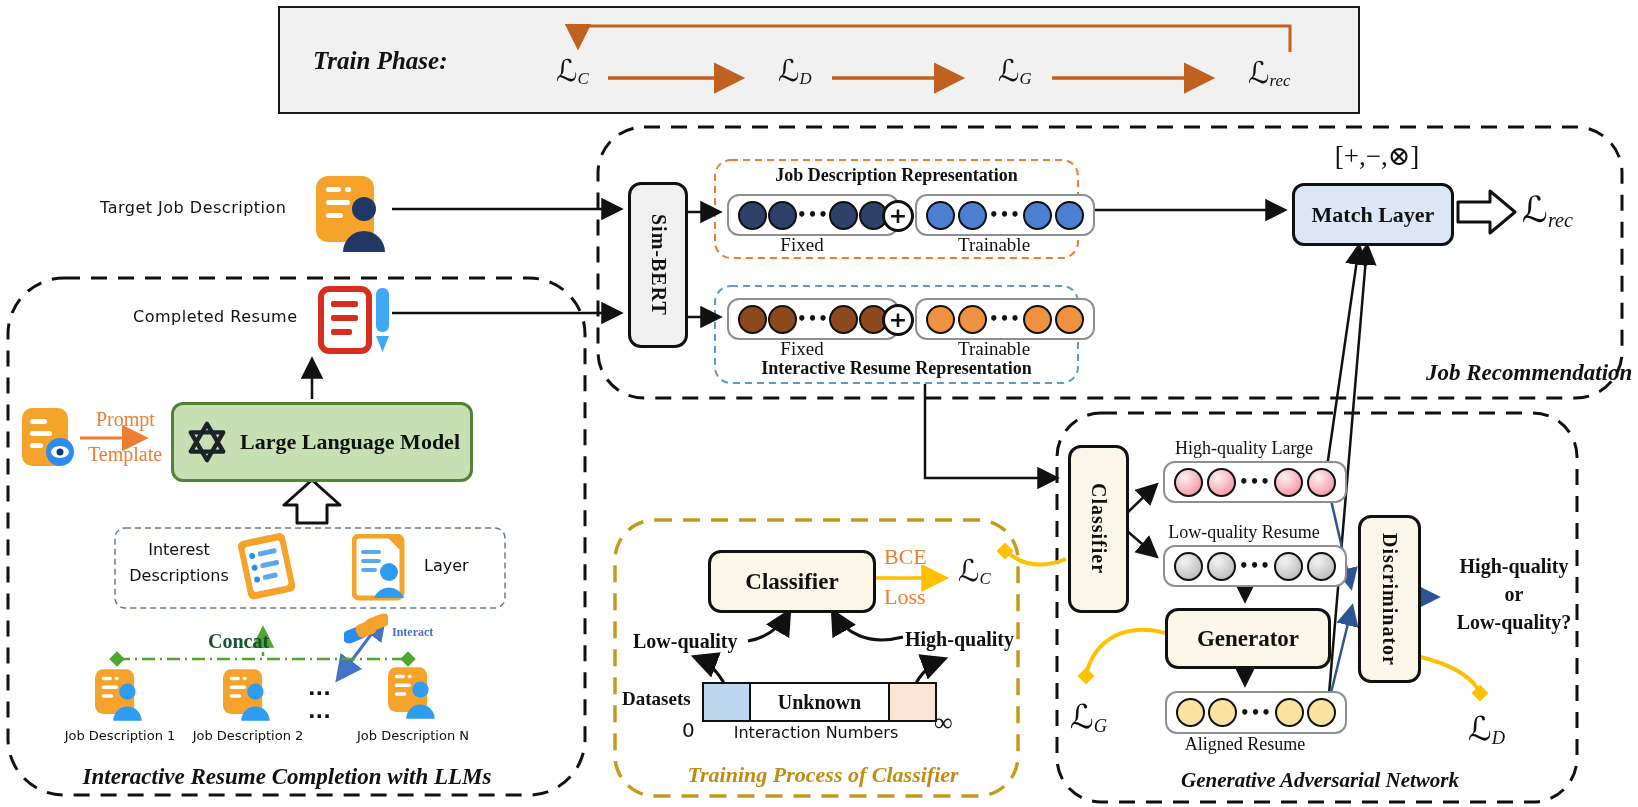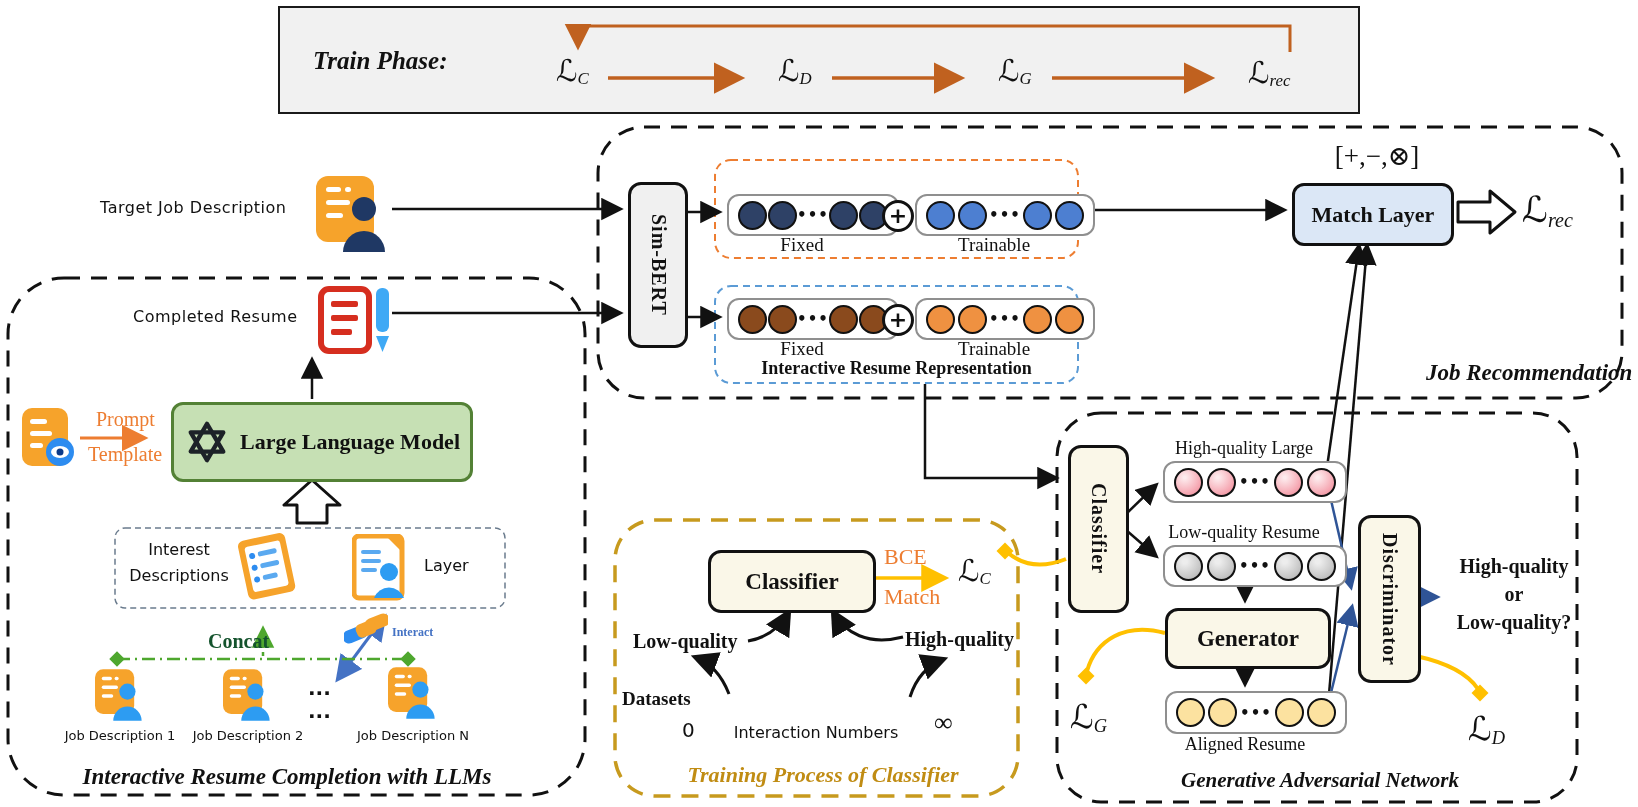--- a/index.html
+++ b/index.html
@@ -259,20 +259,21 @@
   </svg>
   <div class="abs sans b hi" style="left:308px;top:676px;font-size:20px;">...</div>
   <div class="abs sans b hi" style="left:308px;top:699px;font-size:20px;">...</div>
   <div class="abs sans hi nowrap" style="left:55px;top:728px;width:130px;text-align:center;font-size:13px;">Job Description 1</div>
   <div class="abs sans hi nowrap" style="left:183px;top:728px;width:130px;text-align:center;font-size:13px;">Job Description 2</div>
   <div class="abs sans hi nowrap" style="left:348px;top:728px;width:130px;text-align:center;font-size:13px;">Job Description N</div>
   <div class="abs serif b i hi nowrap" style="left:72px;top:764px;width:430px;text-align:center;font-size:23px;">Interactive Resume Completion with LLMs</div>
 
   <div class="abs cream ctr vtext serif b hi" style="left:628px;top:182px;width:54px;height:160px;background:#f0f0f0;font-size:20px;">Sim-BERT</div>
 
+  <div class="abs serif b hi" style="left:715px;top:165px;width:363px;text-align:center;font-size:18px;">Job Description Representation</div>
   <div class="pill" style="left:727px;top:194px;width:150px;height:38px;">
     <span class="c c-navy"></span>
       <span class="c c-navy"></span>
     <span class="dots">•••</span>
     <span class="c c-navy"></span>
       <span class="c c-navy"></span>
   </div>
   <div class="plus" style="left:882px;top:200px;">+</div>
   <div class="pill" style="left:915px;top:194px;width:158px;height:38px;">
     <span class="c c-blue"></span>
@@ -306,28 +307,35 @@
   <div class="abs serif hi" style="left:1312px;top:140px;width:130px;text-align:center;font-size:27px;">[+,−,⊗]</div>
   <div class="abs matchbox ctr serif b hi" style="font-size:22px;">Match Layer</div>
   <div class="abs hi loss" style="left:1522px;top:192px;font-size:36px;">
     <span class="lb">ℒ</span>
       <span class="ls">rec</span>
   </div>
   <div class="abs serif b i hi nowrap" style="left:1388px;top:360px;font-size:23px;margin-left:38px;">Job Recommendation</div>
 
   <div class="abs cream ctr serif b hi" style="left:708px;top:550px;width:162px;height:57px;font-size:23px;">Classifier</div>
   <div class="abs serif orange-t hi" style="left:884px;top:544px;font-size:22px;">BCE</div>
-  <div class="abs serif orange-t hi" style="left:884px;top:584px;font-size:22px;">Match</div>
+  <div class="abs serif orange-t hi" style="left:884px;top:584px;font-size:22px;">Loss</div>
   <div class="abs hi loss" style="left:958px;top:556px;font-size:30px;">
     <span class="lb">ℒ</span>
       <span class="ls">C</span>
   </div>
   <div class="abs serif b hi" style="left:633px;top:630px;font-size:20px;">Low-quality</div>
   <div class="abs serif b hi" style="left:905px;top:628px;font-size:20px;">High-quality</div>
 
+  <div class="abs qbar">
+    <div class="sb"></div>
+    <div class="sm">
+        <span class="serif b" style="font-size:20px;">Unknown</span>
+      </div>
+    <div class="sp"></div>
+  </div>
   <div class="abs serif b hi" style="left:622px;top:688px;font-size:19px;">Datasets</div>
   <div class="abs sans hi" style="left:682px;top:718px;font-size:20px;">0</div>
   <div class="abs serif hi" style="left:934px;top:708px;font-size:26px;">∞</div>
   <div class="abs sans hi nowrap" style="left:716px;top:723px;width:200px;text-align:center;font-size:16px;">Interaction Numbers</div>
   <div class="abs serif b i gold-t hi nowrap" style="left:658px;top:762px;width:330px;text-align:center;font-size:22px;">Training Process of Classifier</div>
 
   <div class="abs cream ctr vtext serif b hi" style="left:1068px;top:445px;width:55px;height:162px;font-size:20px;">Classifier</div>
 
   <div class="abs serif hi nowrap" style="left:1163px;top:438px;width:162px;text-align:center;font-size:18px;">High-quality Large</div>
   <div class="pill" style="left:1163px;top:461px;width:162px;height:38px;">

